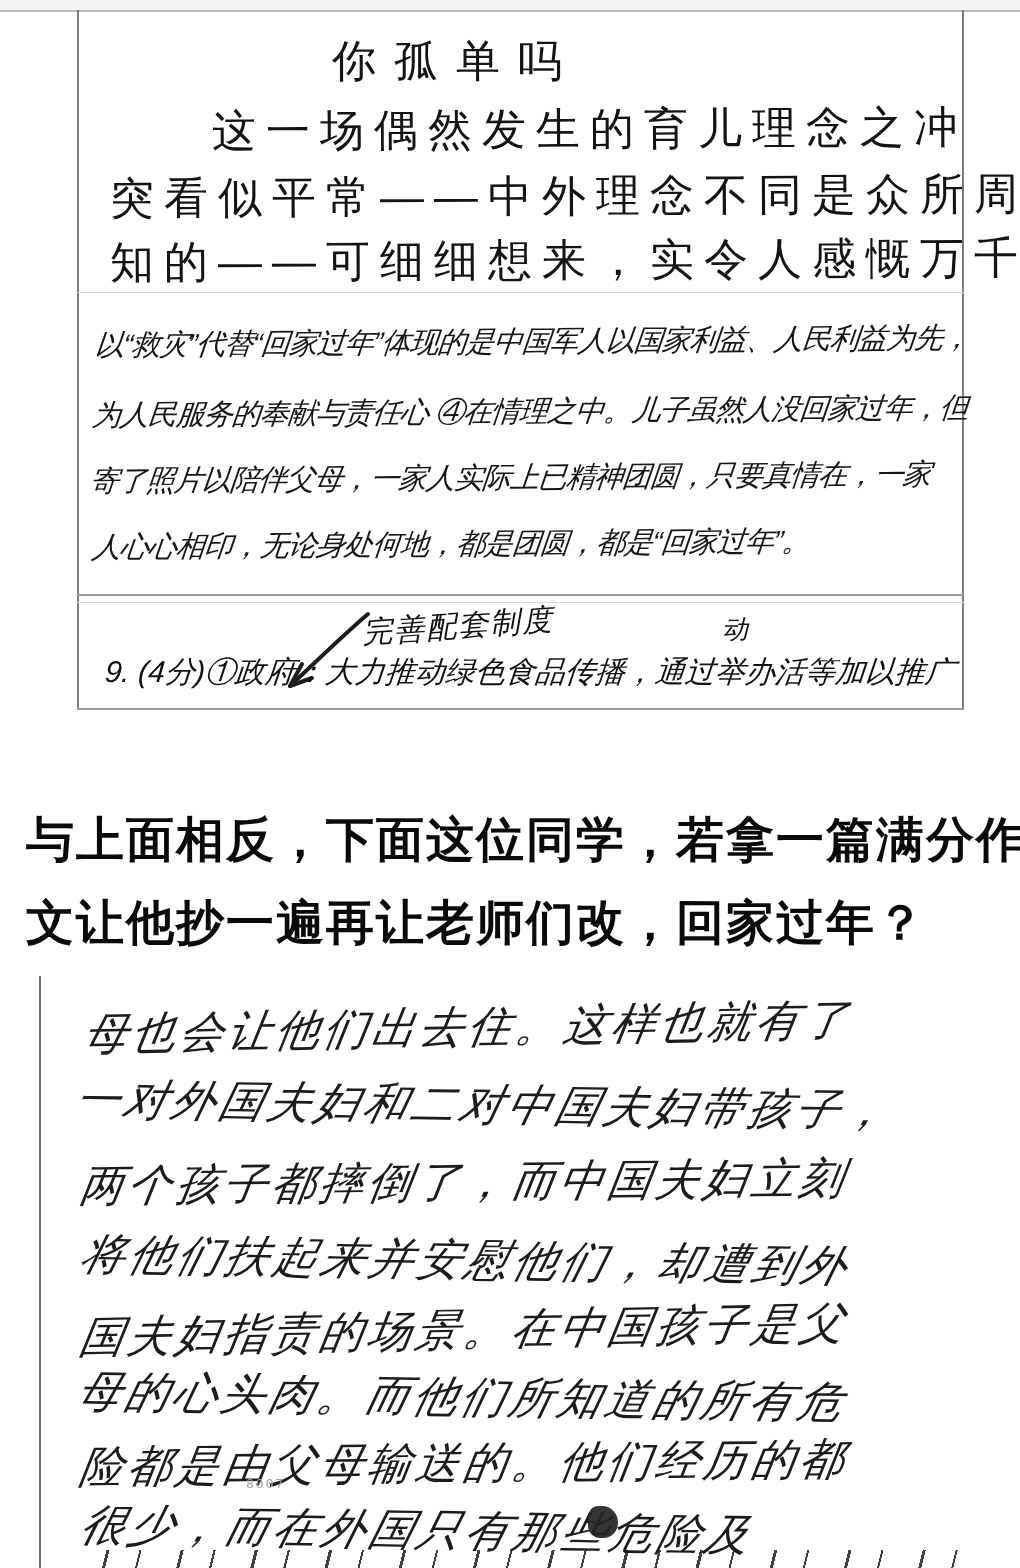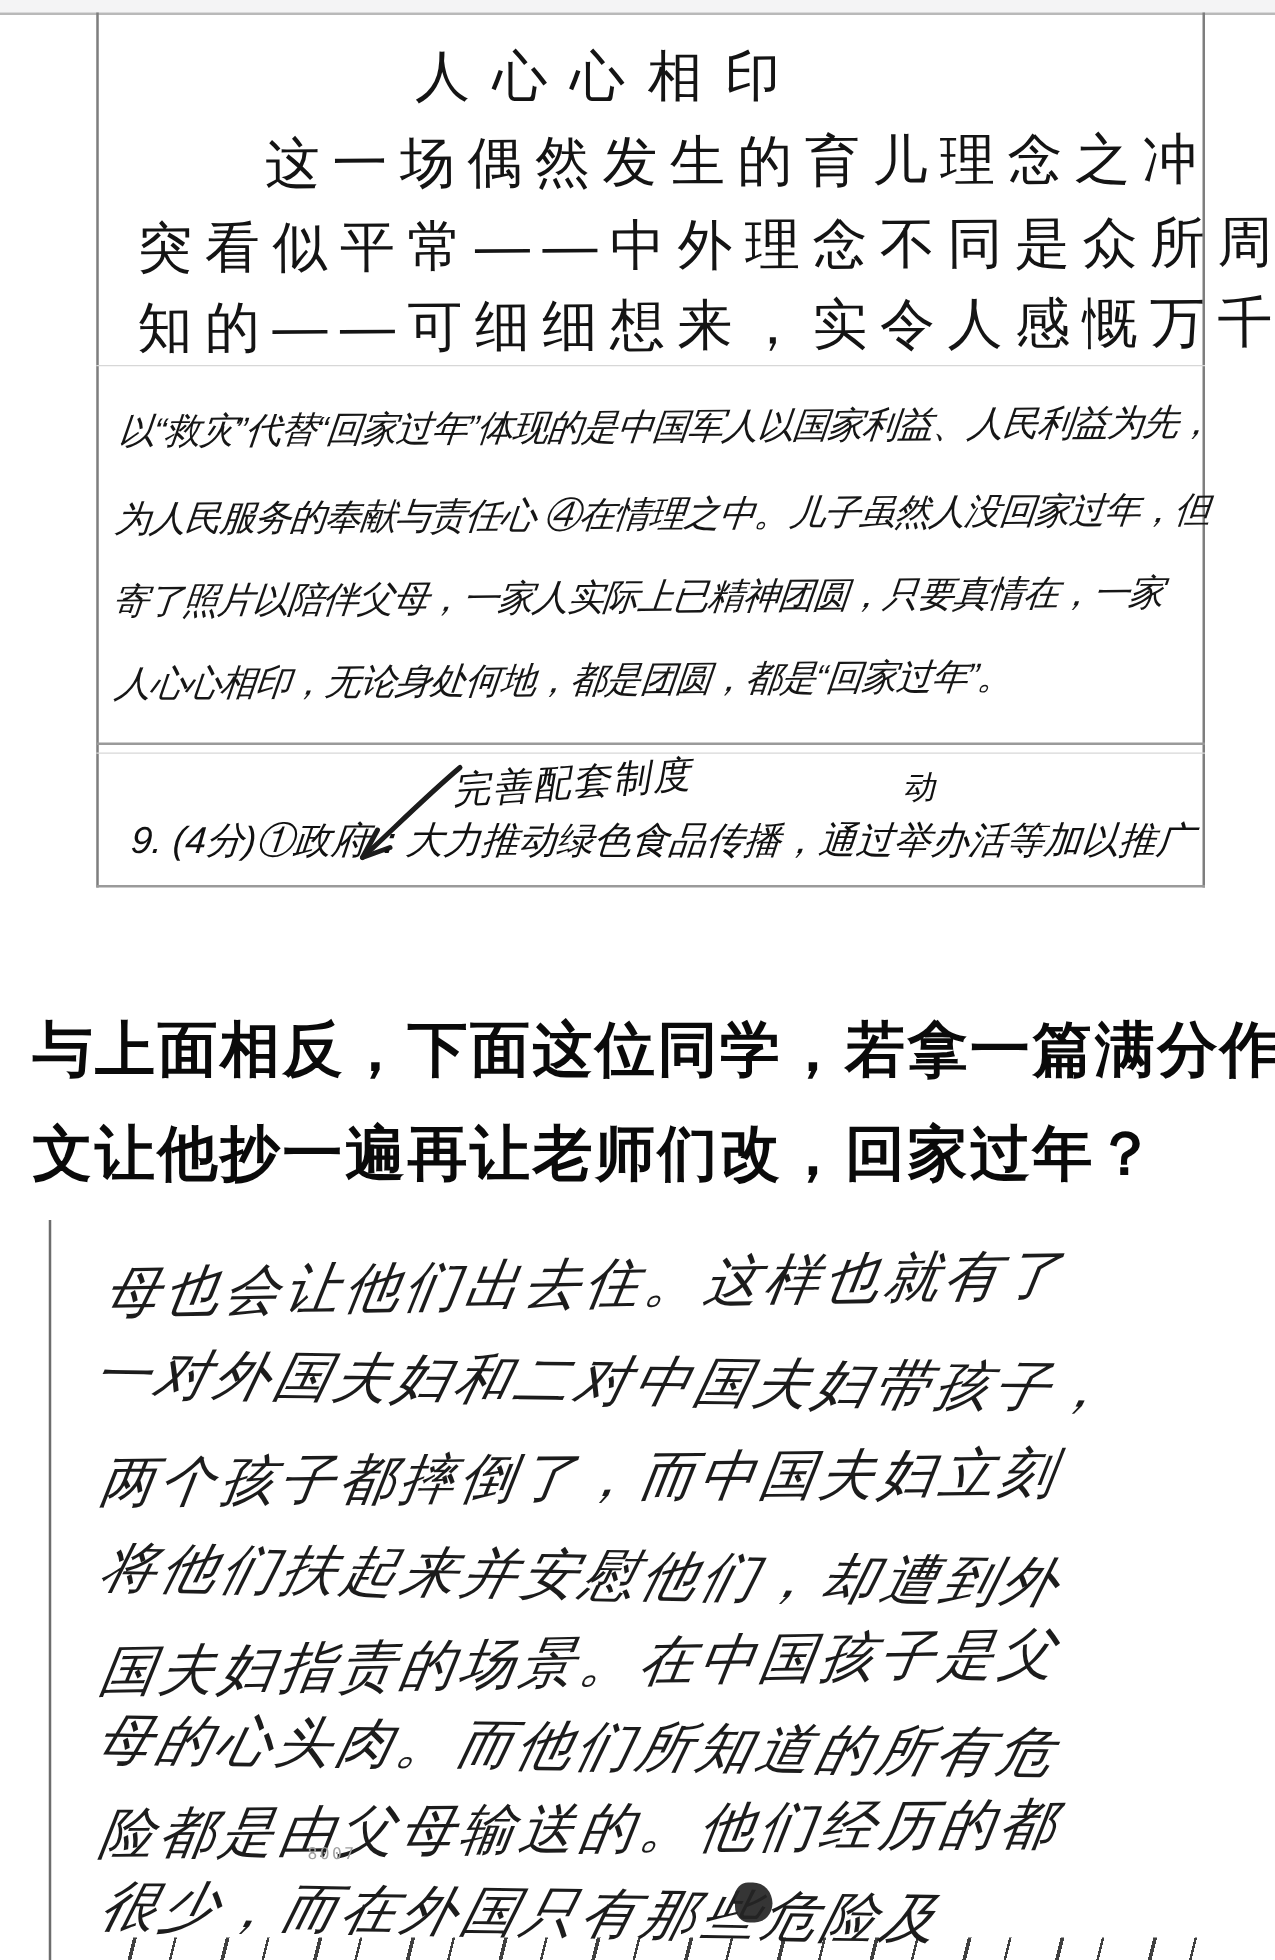--- a/index.html
+++ b/index.html
@@ -56,21 +56,21 @@
   <div class="top-rule"></div>
 
   <div class="vline" style="left:77px;top:10px;height:700px;"></div>
   <div class="vline" style="left:962px;top:10px;height:700px;"></div>
   <div class="hline light" style="left:77px;top:292px;width:887px;"></div>
   <div class="hline" style="left:77px;top:594px;width:887px;"></div>
   <div class="hline light" style="left:77px;top:602px;width:887px;"></div>
   <div class="hline" style="left:77px;top:708px;width:887px;"></div>
 
   <div>
-    <div class="abs hw-title" style="left:332px;top:32px;">人心心相印</div>
+    <div class="abs hw-title" style="left:332px;top:32px;">你孤单吗</div>
     <div class="abs hw-neat" style="left:212px;top:100px;">这一场偶然发生的育儿理念之冲</div>
     <div class="abs hw-neat" style="left:110px;top:167px;">突看似平常——中外理念不同是众所周</div>
     <div class="abs hw-neat" style="left:110px;top:231px;">知的——可细细想来，实令人感慨万千.</div>
   </div>
 
   <div>
     <div class="abs hw-semi" style="left:95px;top:326px;">以“救灾”代替“回家过年”体现的是中国军人以国家利益、人民利益为先，</div>
     <div class="abs hw-semi" style="left:92px;top:396px;">为人民服务的奉献与责任心 ④在情理之中。儿子虽然人没回家过年，但</div>
     <div class="abs hw-semi" style="left:90px;top:462px;">寄了照片以陪伴父母，一家人实际上已精神团圆，只要真情在，一家</div>
     <div class="abs hw-semi" style="left:92px;top:528px;">人心心相印，无论身处何地，都是团圆，都是“回家过年”。</div>

